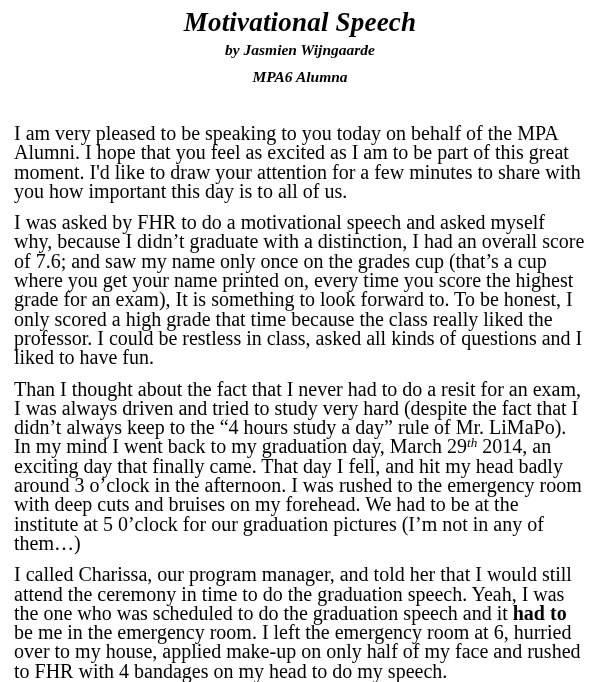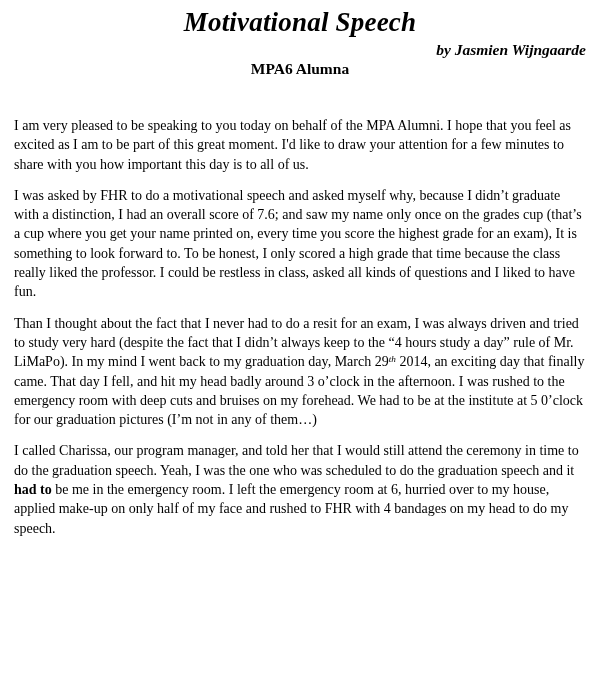--- a/index.html
+++ b/index.html
@@ -33,34 +33,34 @@
     font-style: italic;
     line-height: 30px;
     letter-spacing: 0.2px;
     margin: 0;
   }
   .byline {
     font-size: 15.5px;
     font-weight: bold;
     font-style: italic;
     line-height: 19px;
-    margin: 3px 0 0 0;
-    text-align: right;
+    margin: 3px 0 8px 0;
   }
   .subline {
     font-size: 15.5px;
     font-weight: bold;
+    font-style: italic;
     line-height: 19px;
     margin: 0;
   }
   .body-block {
     margin-top: 38px;
   }
   p.para {
-    font-size: 14px;
+    font-size: 20px;
     line-height: 19.3px;
     margin: 0 0 12px 0;
     text-align: left;
     max-width: 572px;
   }
   p.salutation {
     font-style: italic;
     margin-bottom: 13px;
   }
   .bold {

